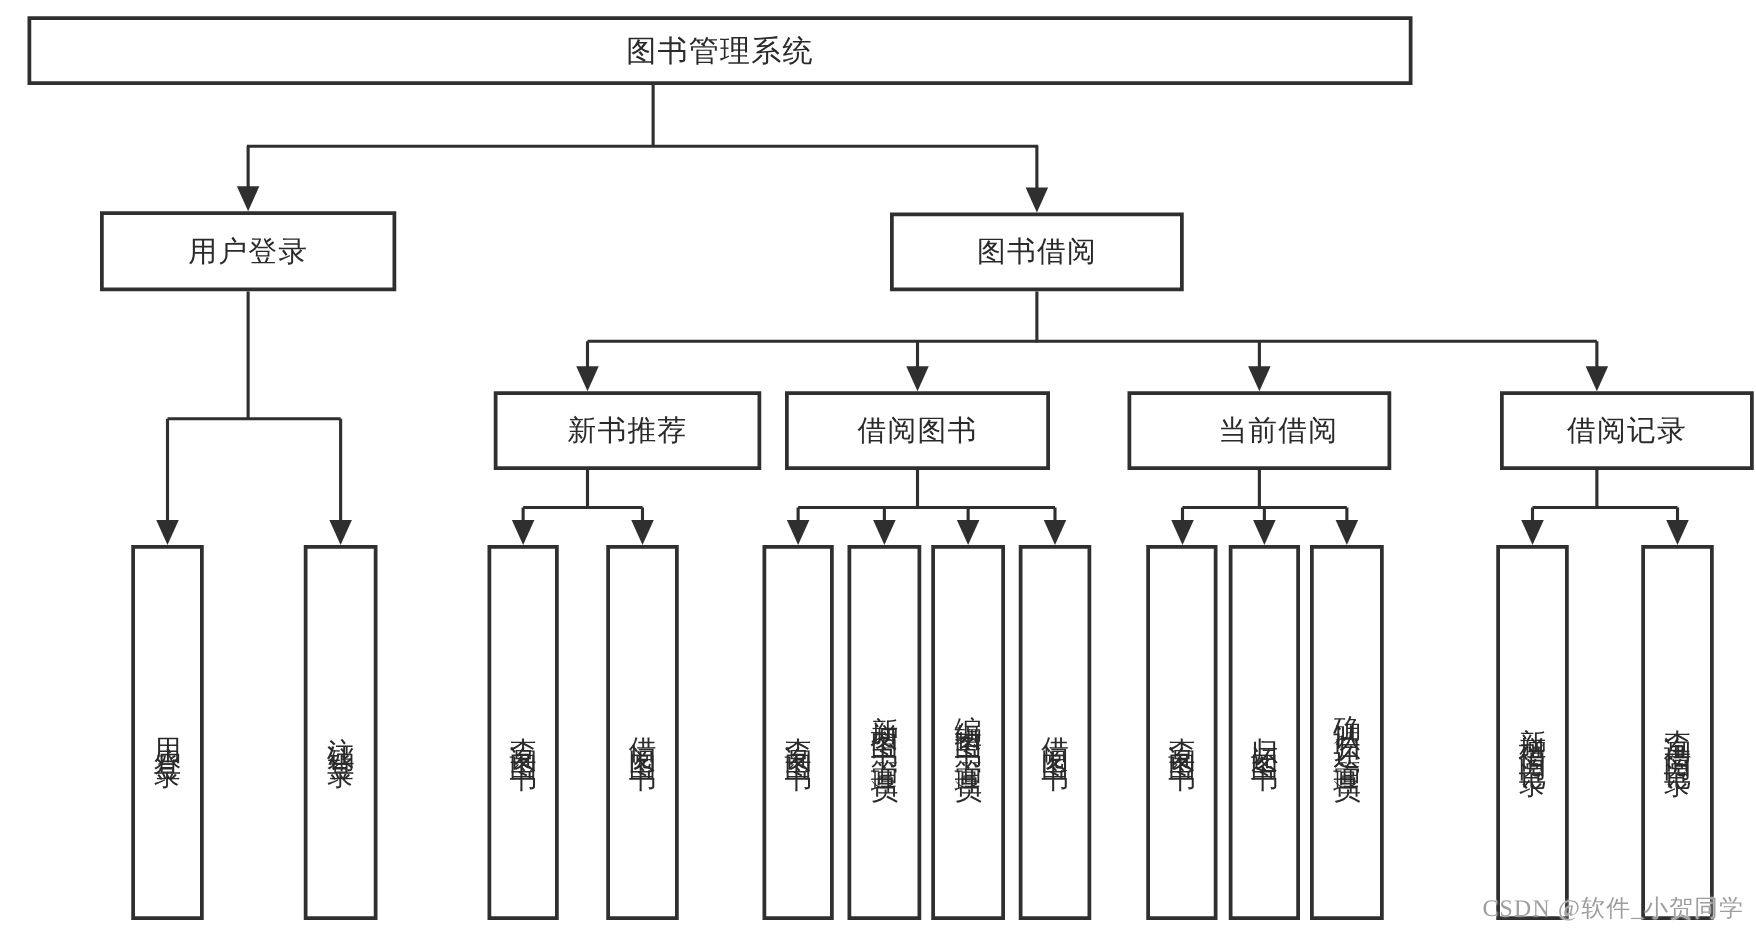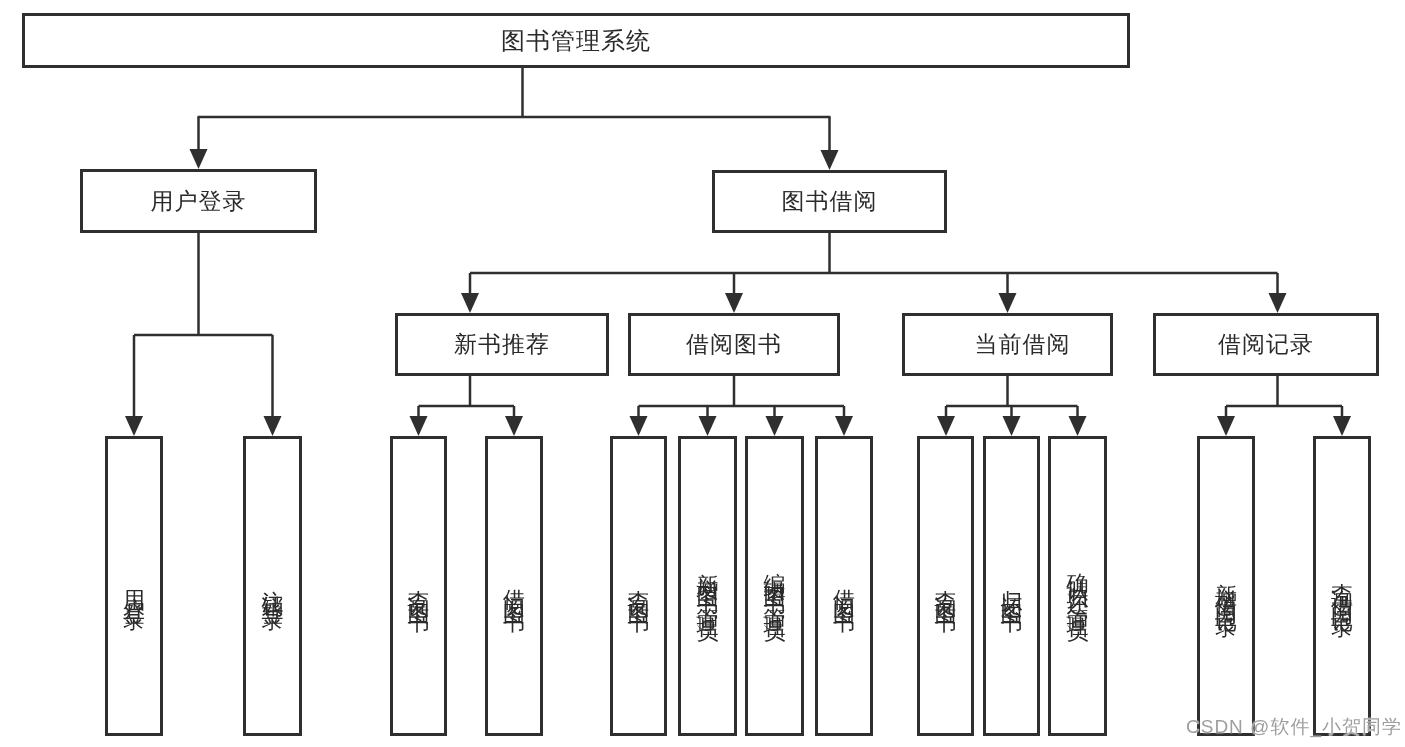--- a/index.html
+++ b/index.html
@@ -19,20 +19,21 @@
     top:436px;height:300px;display:flex;align-items:center;justify-content:center;z-index:2;
   }
   .vbox span{
     writing-mode:vertical-rl;text-orientation:mixed;
     font-size:22px;letter-spacing:7px;line-height:1.1;color:#2a2a2a;
   }
   .watermark{
     position:absolute;left:1186px;top:714px;z-index:3;
     font-size:19px;color:#9e9e9e;letter-spacing:1px;white-space:nowrap;
     text-shadow:0 0 2px #ffffff,0 0 1px #ffffff;
+    font-family:Liberation Serif, serif;
   }
 </style>
 </head>
 <body>
 
 <div class="canvas">
 
   <svg class="connectors" width="1405" height="747" viewBox="0 0 1405 747">
     <g stroke="#2f2f2f" stroke-width="2.5" fill="none">
 
@@ -100,21 +101,21 @@
   </svg>
 
   <div class="hbox root" style="left:22px;top:13px;width:1108px;height:55px;">图书管理系统</div>
 
   <div class="hbox" style="left:80px;top:169px;width:237px;height:64px;">用户登录</div>
   <div class="hbox" style="left:712px;top:170px;width:235px;height:63px;">图书借阅</div>
 
   <div class="hbox" style="left:363px;top:313px;width:214px;height:63px;margin-left:32px;">新书推荐</div>
   <div class="hbox" style="left:628px;top:313px;width:212px;height:63px;">借阅图书</div>
   <div class="hbox" style="left:902px;top:313px;width:211px;height:63px;padding-left:30px;">当前借阅</div>
-  <div class="hbox" style="left:1153px;top:313px;width:226px;height:63px;">借阅记录</div>
+  <div class="hbox" style="left:1200px;top:313px;width:203px;height:63px;">借阅记录</div>
 
   <div class="vbox" style="left:105px;width:58px;">
     <span>用户登录</span>
   </div>
   <div class="vbox" style="left:243px;width:59px;">
     <span>注销登录</span>
   </div>
 
   <div class="vbox" style="left:390px;width:57px;">
     <span>查询图书</span>

